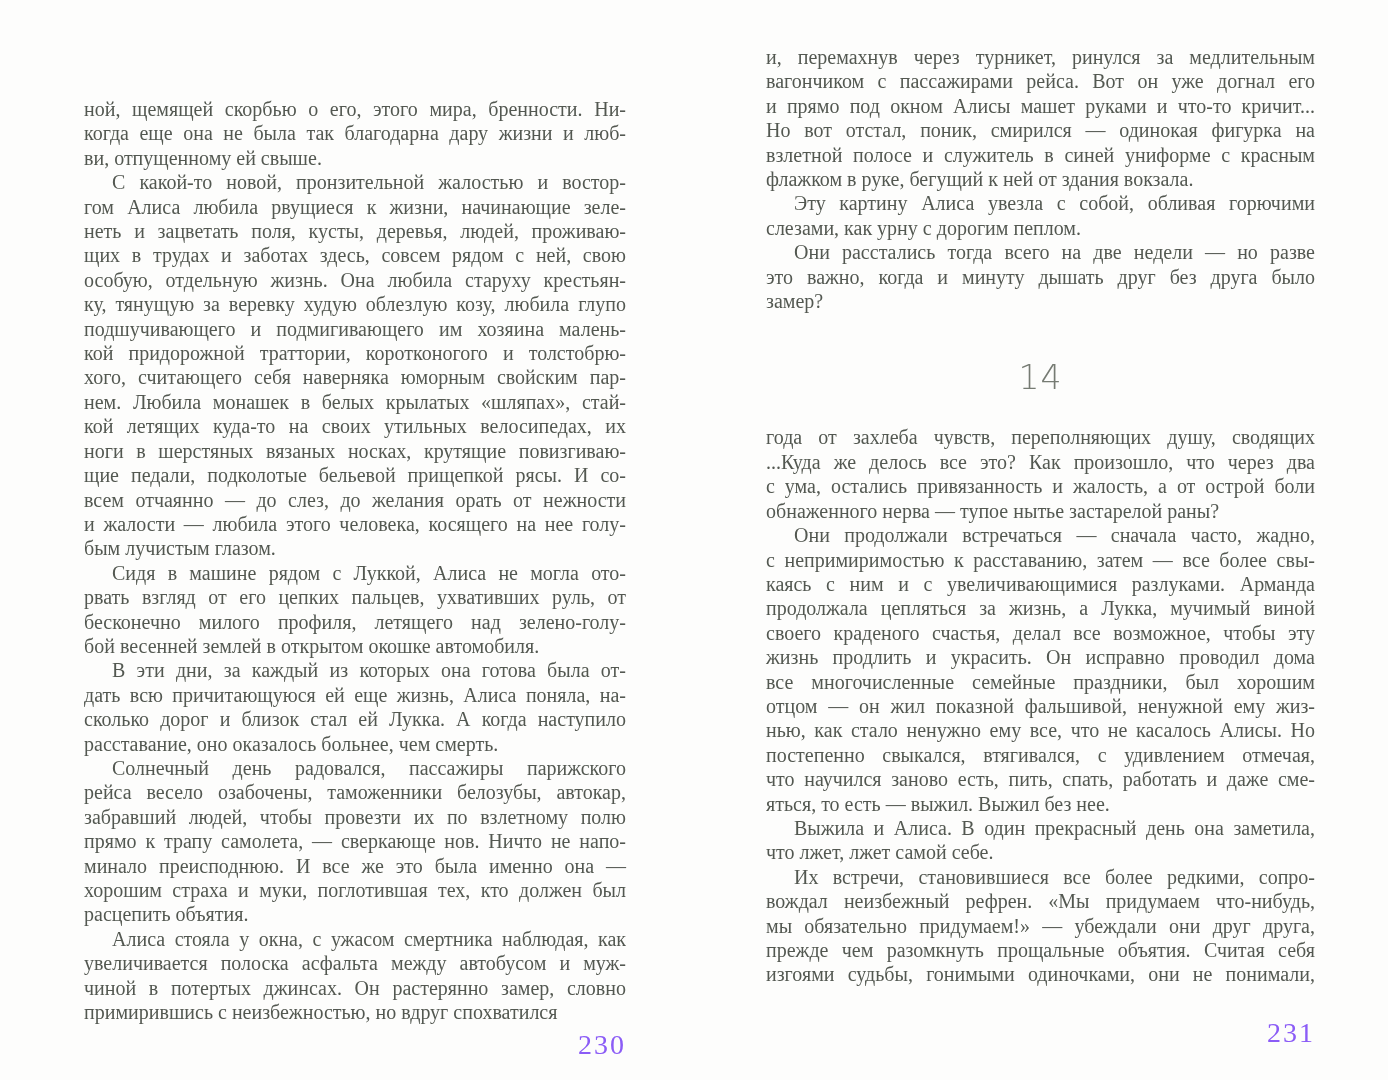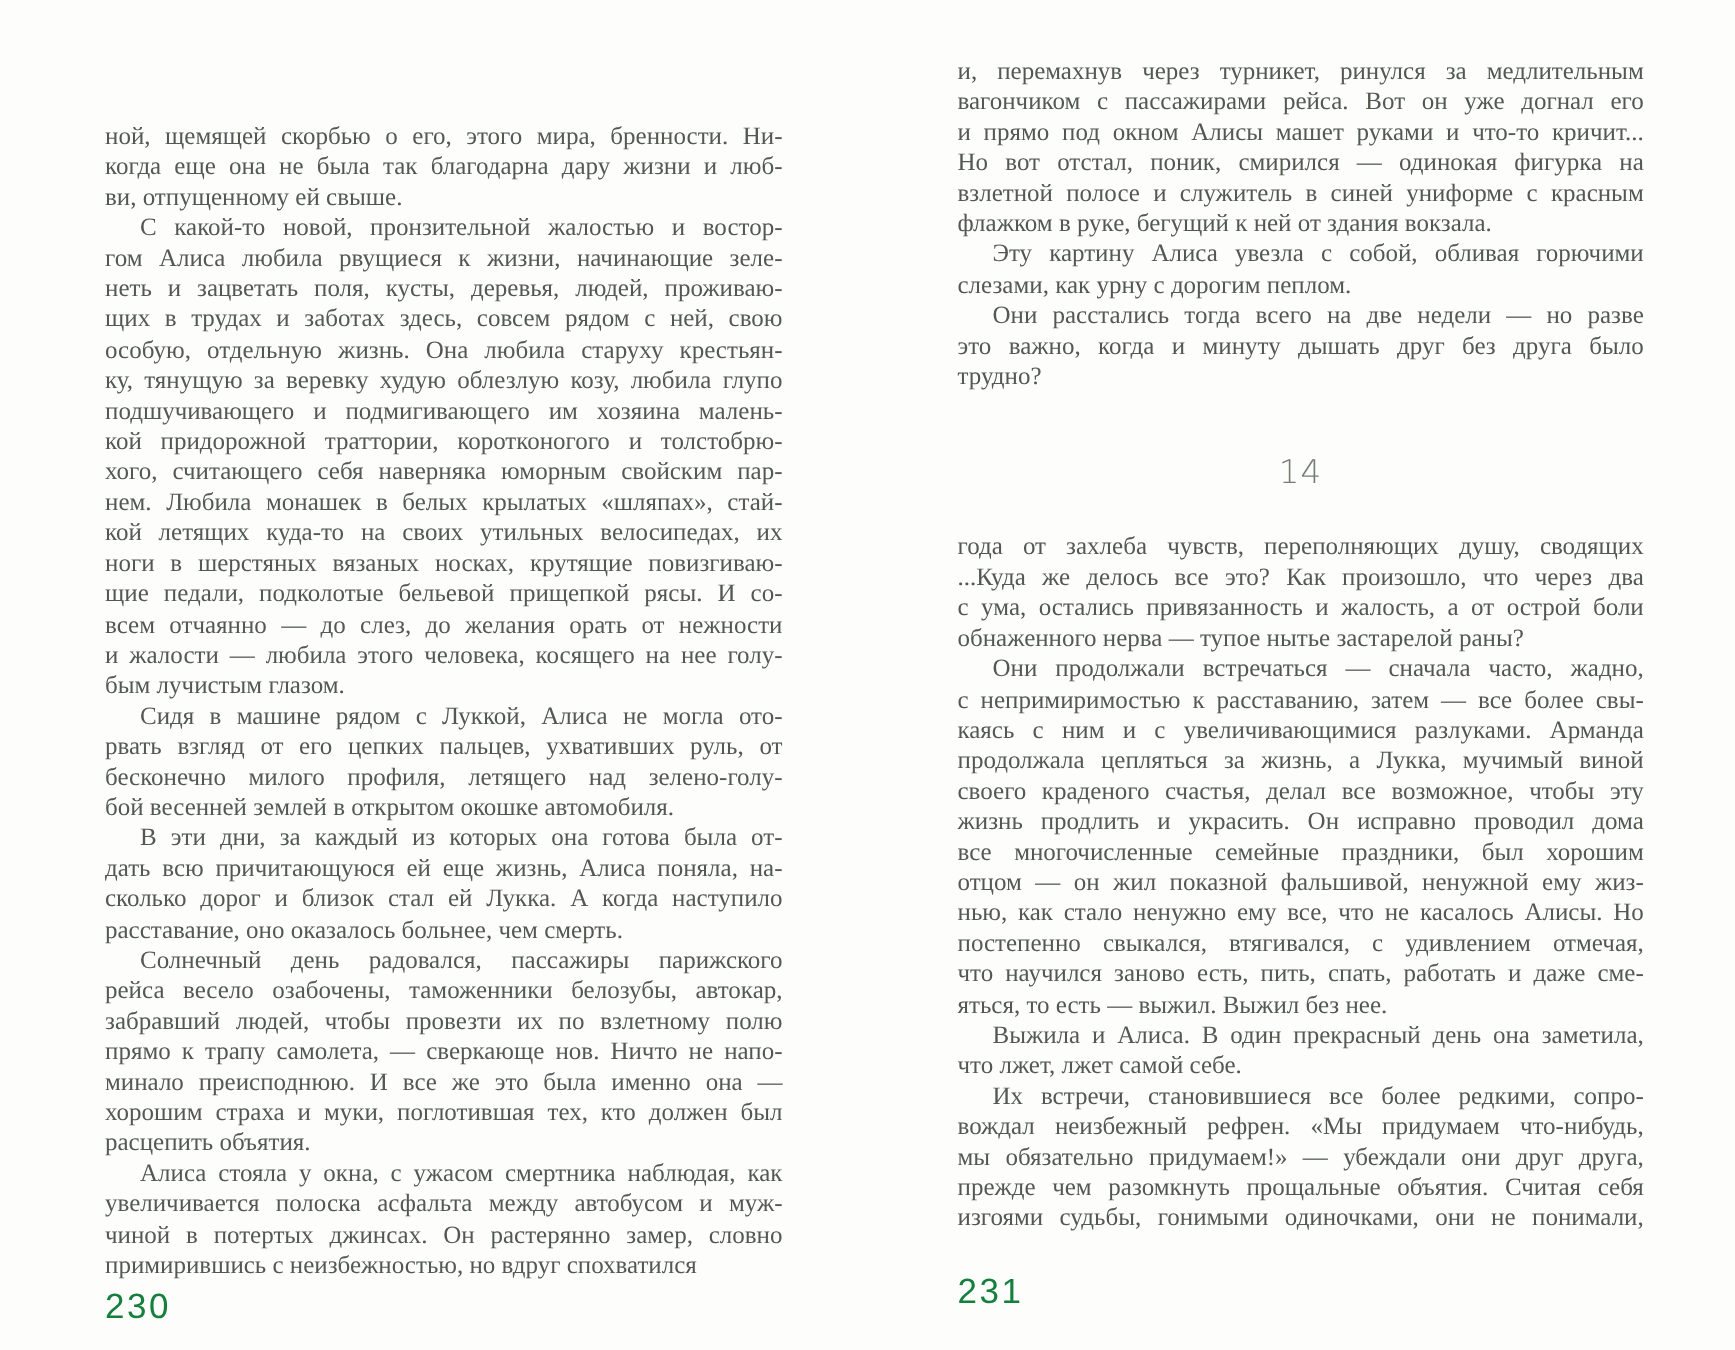--- a/index.html
+++ b/index.html
@@ -32,36 +32,36 @@
     text-align-last: justify;
     white-space: normal;
   }
   .ln.end { text-align-last: left; }
   .ln.ind { text-indent: 28px; }
 
   .chapter-heading {
     text-align: center;
     font-family: "DejaVu Sans", "Liberation Sans", sans-serif;
     font-weight: 300;
-    font-size: 26px;
+    font-size: 33px;
     line-height: 26px;
     letter-spacing: 1px;
     color: #767b73;
     margin-top: 52px;
     margin-bottom: 34px;
   }
 
   .page-number {
     position: absolute;
-    font-family: Liberation Sans, sans-serif;
+    font-family: Liberation Serif, serif;
     font-weight: 300;
     font-size: 28px;
     letter-spacing: 2px;
-    color: #15803d;
-    text-align: left;
+    color: #8b5cf6;
+    text-align: right;
   }
   #left-page-number  { left: 84px;  width: 542px; top: 1029px; }
   #right-page-number { left: 766px; width: 549px; top: 1017px; }
 </style>
 </head>
 <body>
 
 <div class="spread">
 
   <div class="page" id="left-page">
@@ -112,21 +112,21 @@
         <div class="ln">и, перемахнув через турникет, ринулся за медлительным</div>
         <div class="ln">вагончиком с пассажирами рейса. Вот он уже догнал его</div>
         <div class="ln">и прямо под окном Алисы машет руками и что-то кричит...</div>
         <div class="ln">Но вот отстал, поник, смирился — одинокая фигурка на</div>
         <div class="ln">взлетной полосе и служитель в синей униформе с красным</div>
         <div class="ln end">флажком в руке, бегущий к ней от здания вокзала.</div>
         <div class="ln ind">Эту картину Алиса увезла с собой, обливая горючими</div>
         <div class="ln end">слезами, как урну с дорогим пеплом.</div>
         <div class="ln ind">Они расстались тогда всего на две недели — но разве</div>
         <div class="ln">это важно, когда и минуту дышать друг без друга было</div>
-        <div class="ln end">трудно?</div>
+        <div class="ln end">замер?</div>
         <div class="chapter-heading">14</div>
         <div class="ln">года от захлеба чувств, переполняющих душу, сводящих</div>
         <div class="ln">...Куда же делось все это? Как произошло, что через два</div>
         <div class="ln">с ума, остались привязанность и жалость, а от острой боли</div>
         <div class="ln end">обнаженного нерва — тупое нытье застарелой раны?</div>
         <div class="ln ind">Они продолжали встречаться — сначала часто, жадно,</div>
         <div class="ln">с непримиримостью к расставанию, затем — все более свы-</div>
         <div class="ln">каясь с ним и с увеличивающимися разлуками. Арманда</div>
         <div class="ln">продолжала цепляться за жизнь, а Лукка, мучимый виной</div>
         <div class="ln">своего краденого счастья, делал все возможное, чтобы эту</div>

